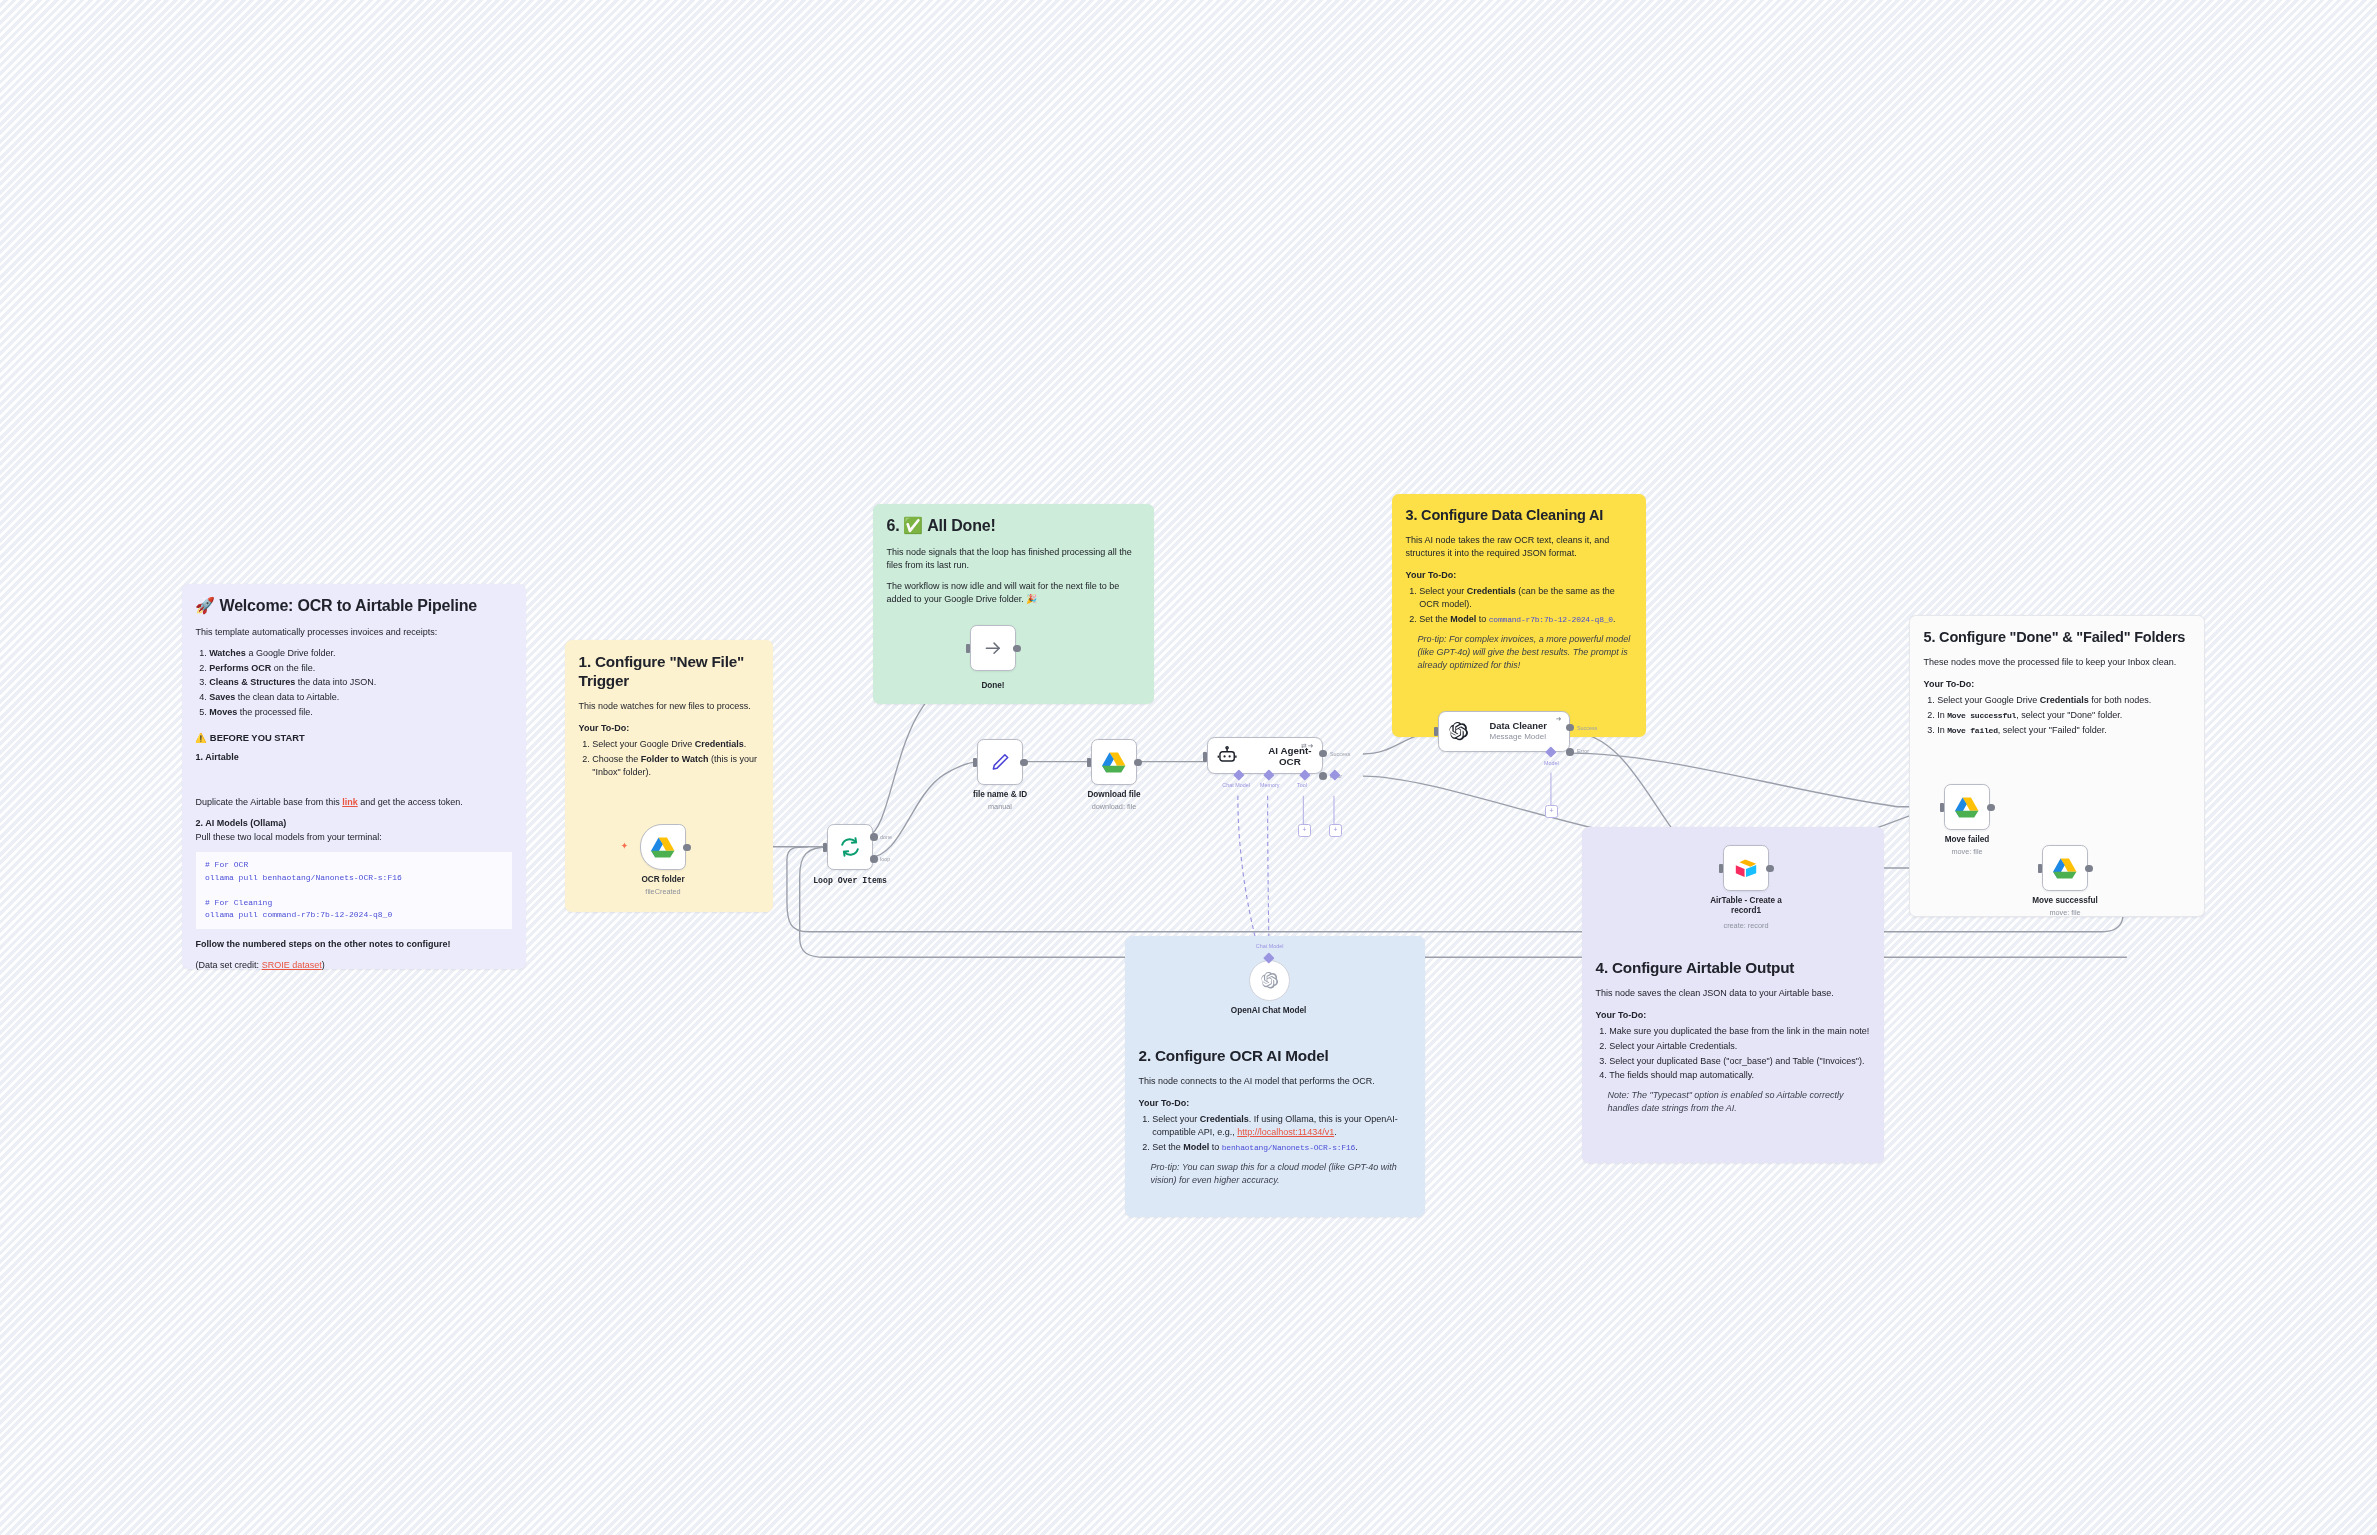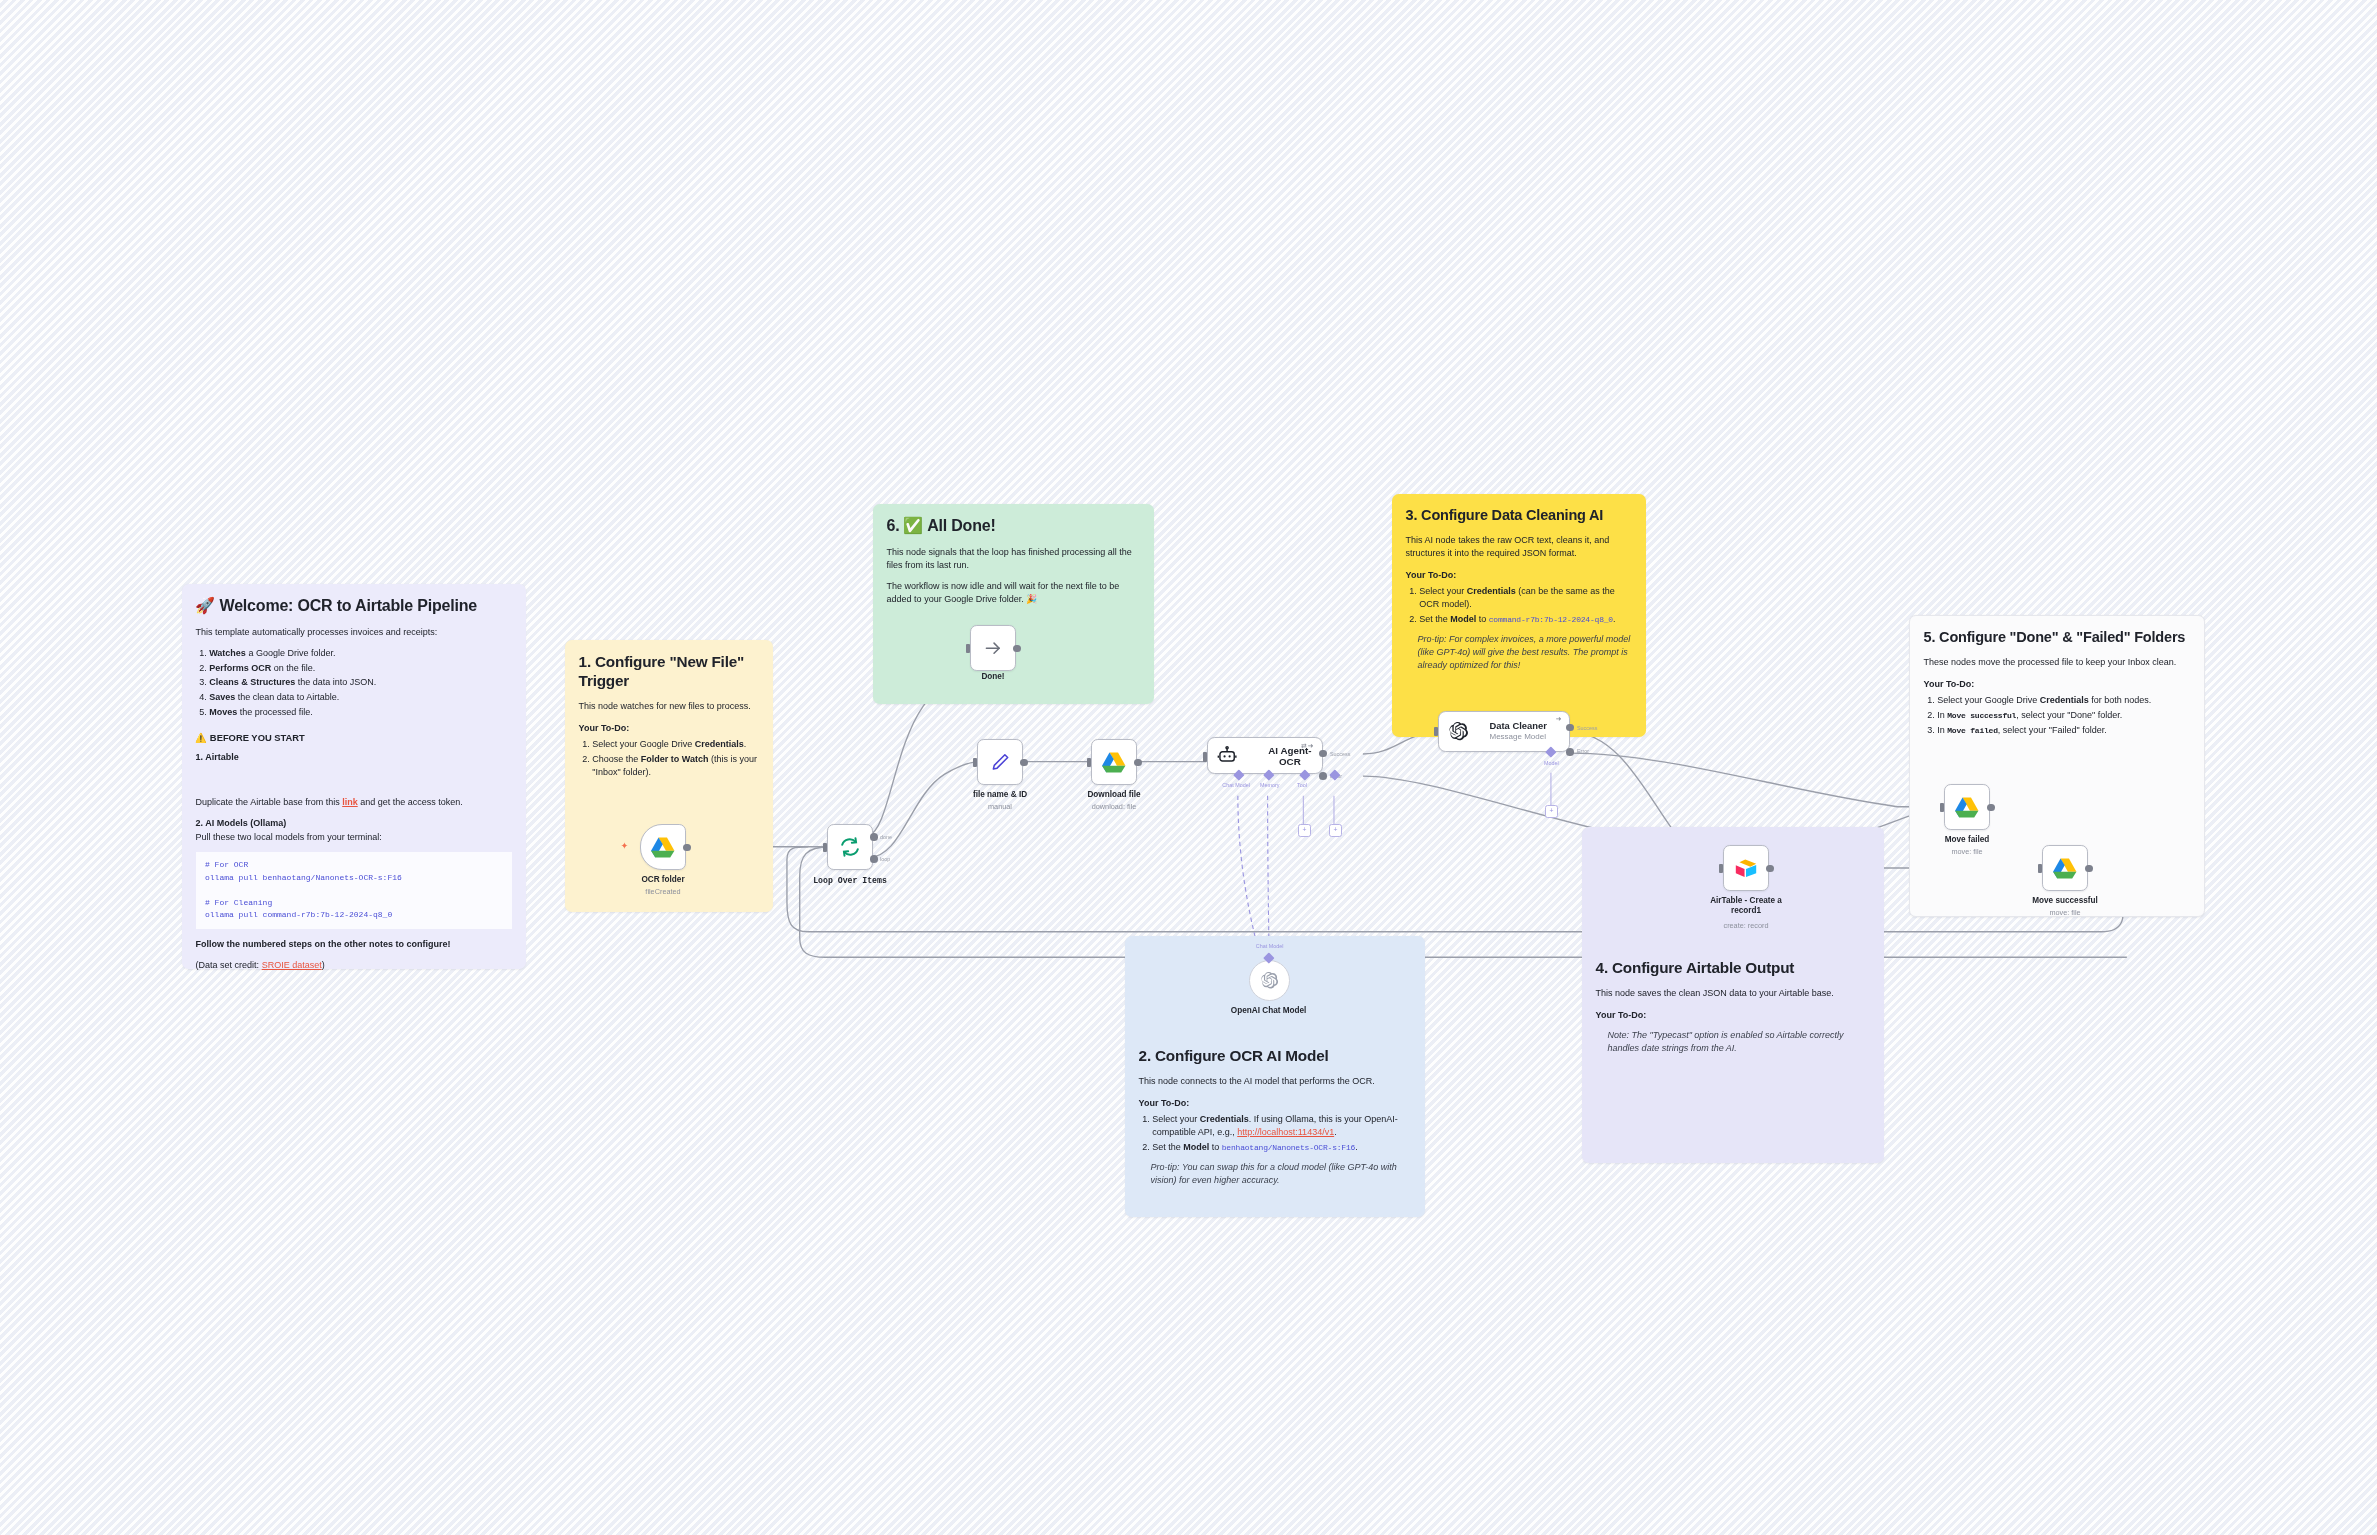--- a/index.html
+++ b/index.html
@@ -194,20 +194,26 @@
         <li><span>Select your </span><b>Credentials</b><span>. If using Ollama, this is your OpenAI-compatible API, e.g., </span><span class="lnk2">http://localhost:11434/v1</span><span>.</span></li>
         <li><span>Set the </span><b>Model</b><span> to </span><span class="mono">benhaotang/Nanonets-OCR-s:F16</span><span>.</span></li>
       </ol>
       <div class="tip">Pro-tip: You can swap this for a cloud model (like GPT-4o with vision) for even higher accuracy.</div>
     </div>
 
     <div class="note note-lilac" style="left:1582px;top:827px;width:302px;height:336px;">
       <h3 style="font-size:15.3px;margin-top:119px;">4. Configure Airtable Output</h3>
       <p>This node saves the clean JSON data to your Airtable base.</p>
       <div class="todo">Your To-Do:</div>
+      <ol>
+        <li>Make sure you duplicated the base from the link in the main note!</li>
+        <li>Select your Airtable Credentials.</li>
+        <li>Select your duplicated Base ("ocr_base") and Table ("Invoices").</li>
+        <li>The fields should map automatically.</li>
+      </ol>
       <div class="tip">Note: The "Typecast" option is enabled so Airtable correctly handles date strings from the AI.</div>
     </div>
   </div>
 
   <div id="nodes" class="layer">
 
     <div class="node" style="left:640px;top:824px;">
       <span class="sparkle" style="left:-19.6px;top:16px;">✦</span>
       <div class="nbox sq trig">
         <svg class="icn" width="25.5" height="23" viewBox="0 0 48 42">
@@ -373,18 +379,18 @@
 
     <div class="node" style="left:970px;top:625px;">
       <div class="nbox sq">
         <svg class="icn" width="20.4" height="20.4" viewBox="0 0 24 24" fill="none" stroke="#6b6f7a" stroke-width="1.8" stroke-linecap="round" stroke-linejoin="round">
           <line x1="4" y1="12" x2="19" y2="12"></line>
             <polyline points="13,6 19,12 13,18"></polyline>
         </svg>
       </div>
       <div class="port in" style="left:-4.3px;top:19px;"></div>
       <div class="port" style="left:43px;top:19.6px;"></div>
-      <div class="nlabel" style="top:47px;">Done!</div>
+      <div class="nlabel" style="top:56px;">Done!</div>
     </div>
 
   </div>
 </div>
 
 
 </body></html>

